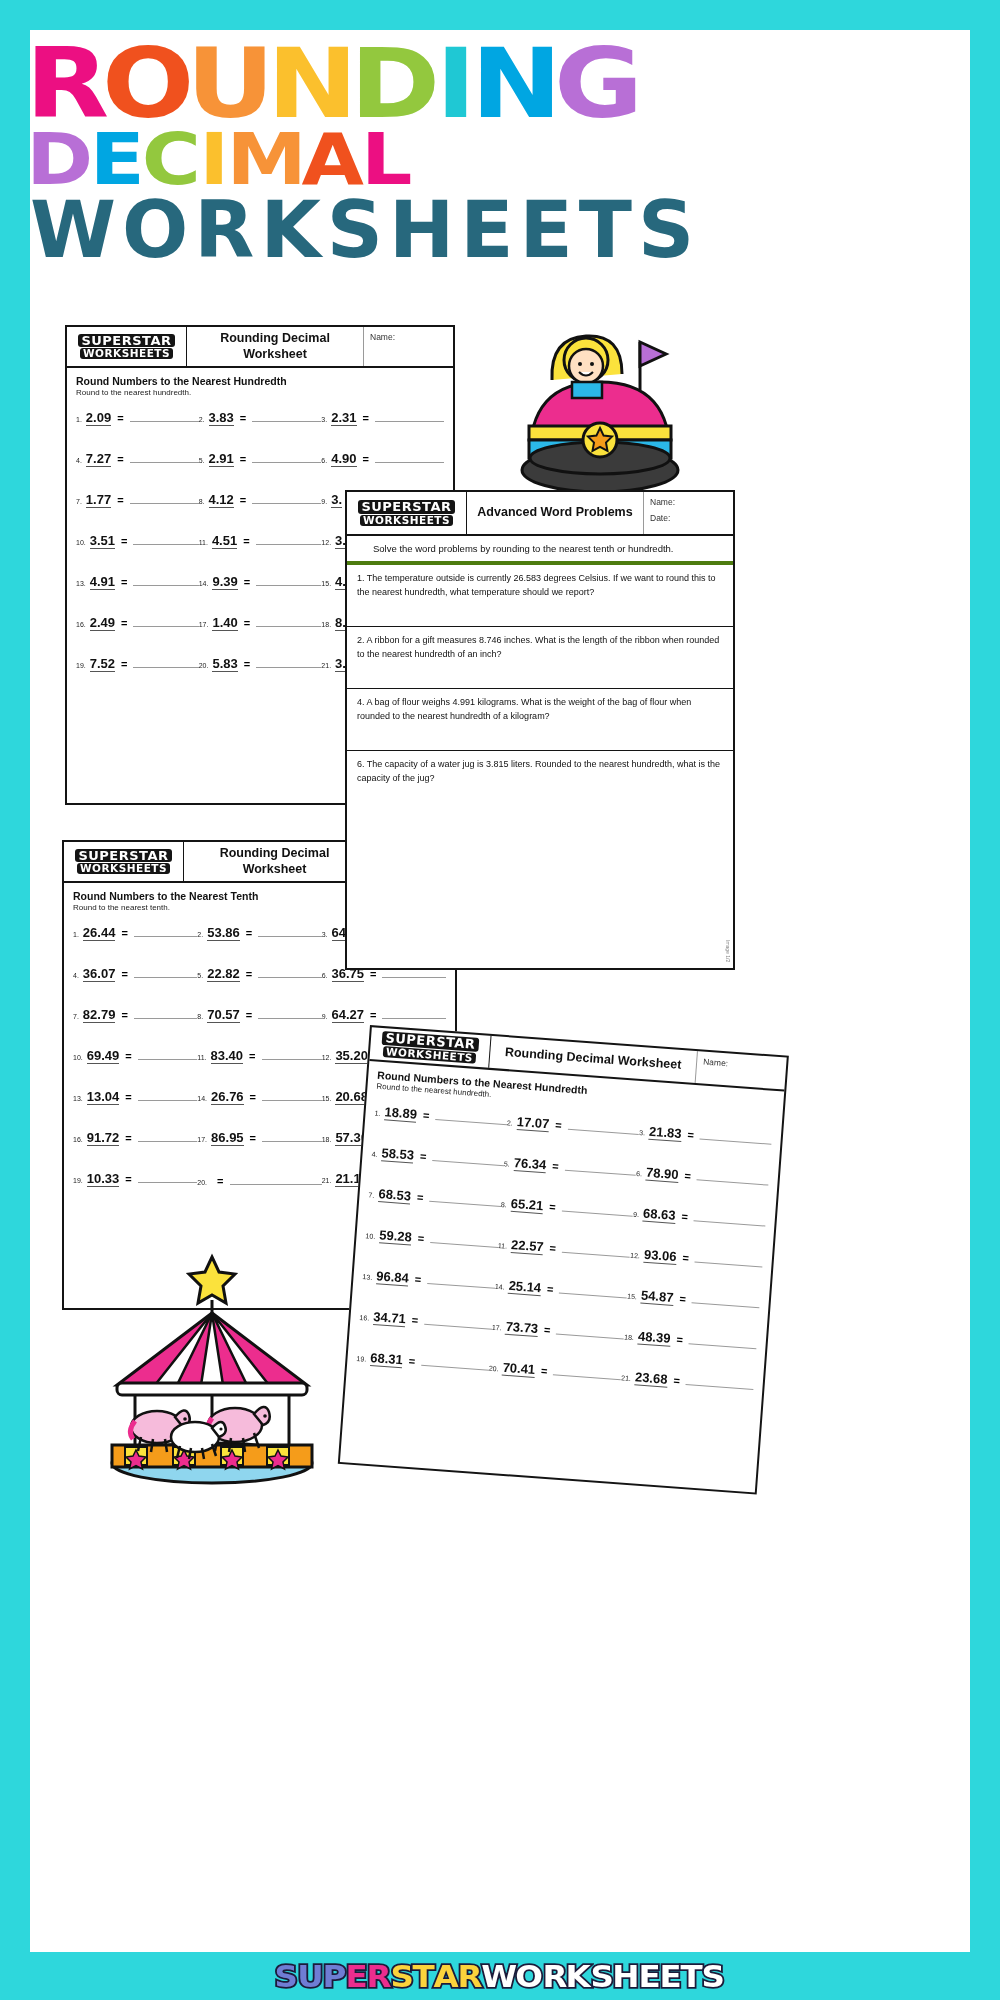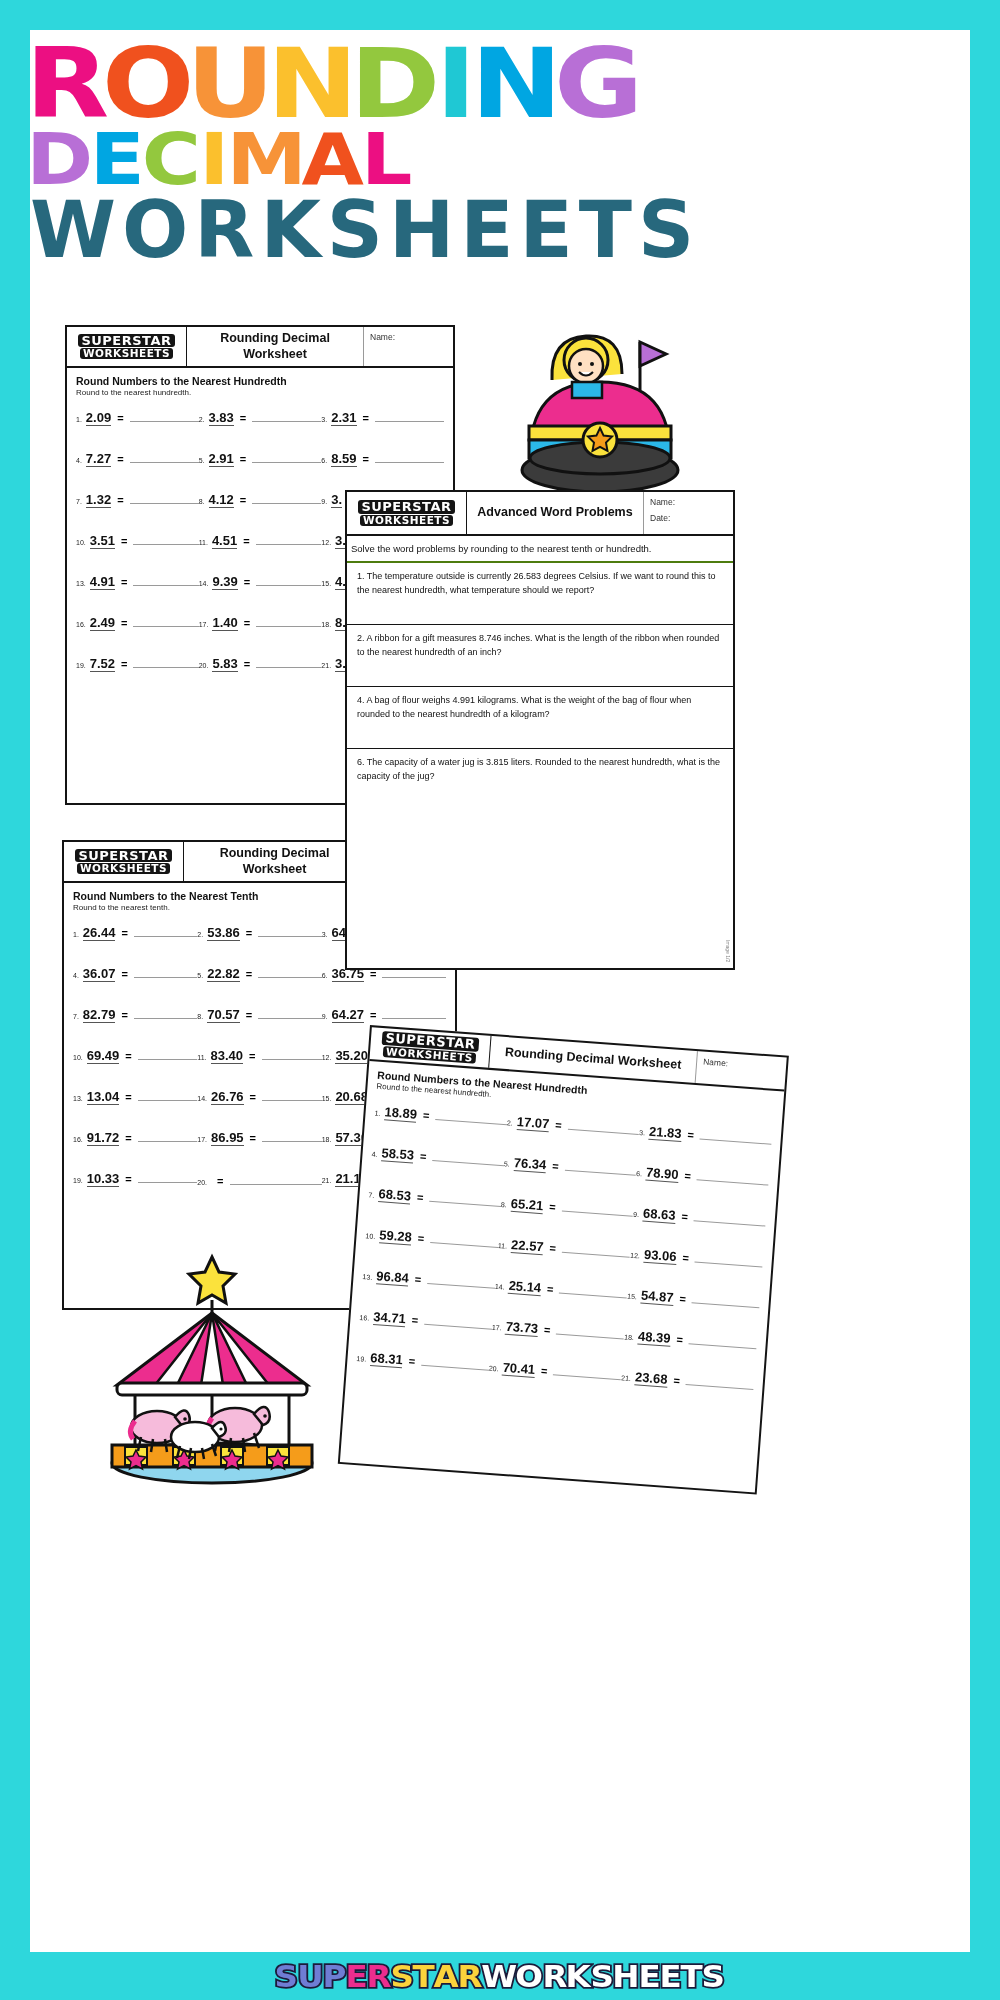--- a/index.html
+++ b/index.html
@@ -81,22 +81,22 @@
   .pval {
     font-size: 13px; font-weight: bold; color: #111;
     border-bottom: 1.3px solid #555;
     padding-bottom: 0px;
   }
   .peq { font-size: 11px; font-weight: bold; margin: 0 6px; }
   .pline { flex: 1; border-bottom: 1px solid #9a9a9a; min-width: 45px; height: 11px; }
 
   
   .wp-intro {
-    border-bottom: 2px solid #4d7c0f;
-    padding: 7px 4px; font-size: 9.5px; color: #111;
+    border-bottom: 4px solid #4d7c0f;
+    padding: 7px 26px; font-size: 9.5px; color: #111;
   }
   .wp-item {
     border-bottom: 1.5px solid #141414;
     padding: 7px 10px 26px 10px;
     font-size: 9px; line-height: 1.55; color: #111;
   }
   .wp-item:last-child { border-bottom: none; }
   .wp-side {
     position: absolute; right: 2px; bottom: 6px;
     font-size: 5px; color: #888;
@@ -204,29 +204,29 @@
               <span class="pline"></span>
             </div>
             <div class="prob">
               <span class="pnum">5.</span>
               <span class="pval">2.91</span>
               <span class="peq">=</span>
               <span class="pline"></span>
             </div>
             <div class="prob">
               <span class="pnum">6.</span>
-              <span class="pval">8.59</span>
+              <span class="pval">4.90</span>
               <span class="peq">=</span>
               <span class="pline"></span>
             </div>
           </div>
           <div class="grow">
             <div class="prob">
               <span class="pnum">7.</span>
-              <span class="pval">1.32</span>
+              <span class="pval">1.77</span>
               <span class="peq">=</span>
               <span class="pline"></span>
             </div>
             <div class="prob">
               <span class="pnum">8.</span>
               <span class="pval">4.12</span>
               <span class="peq">=</span>
               <span class="pline"></span>
             </div>
             <div class="prob">

